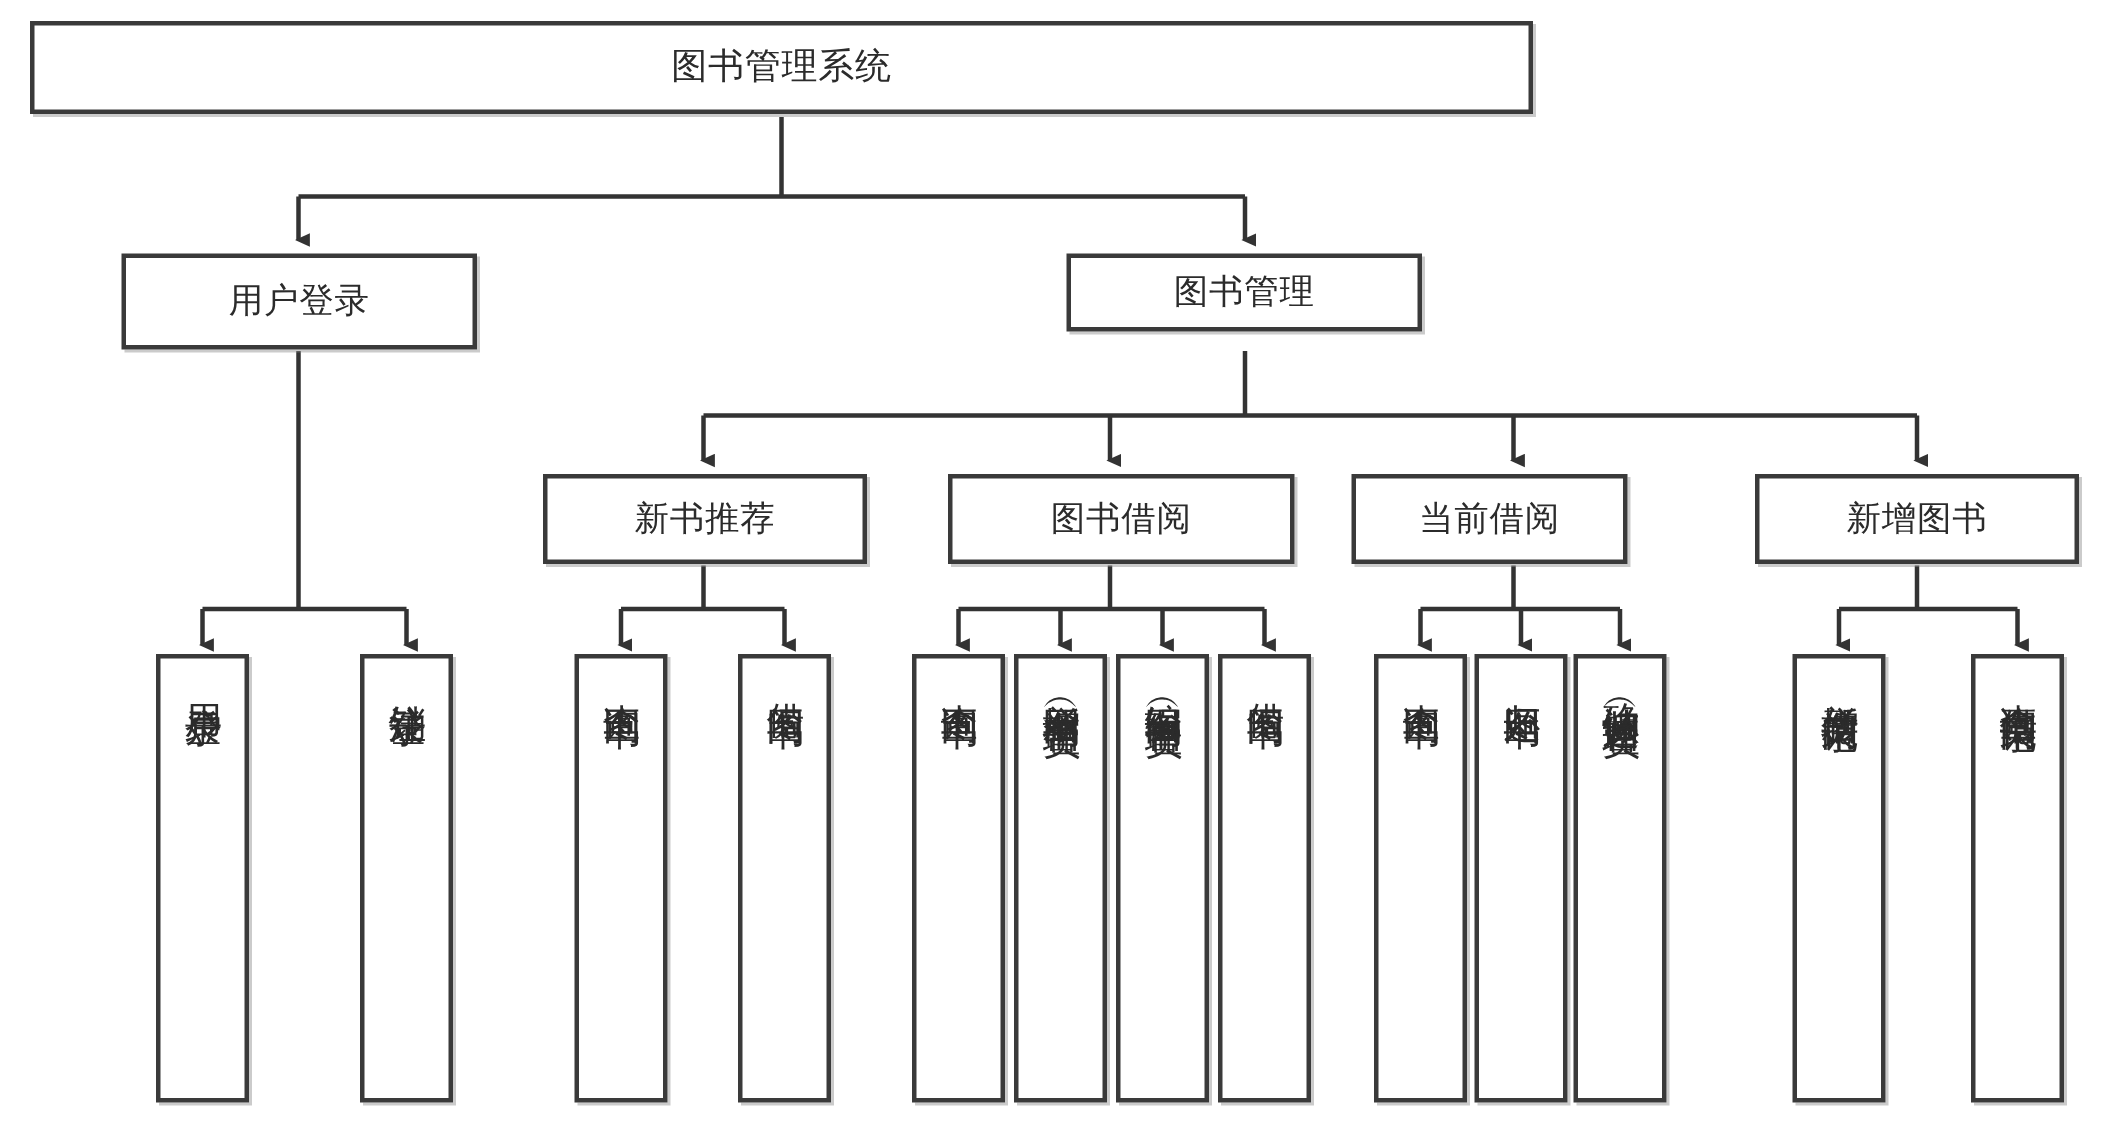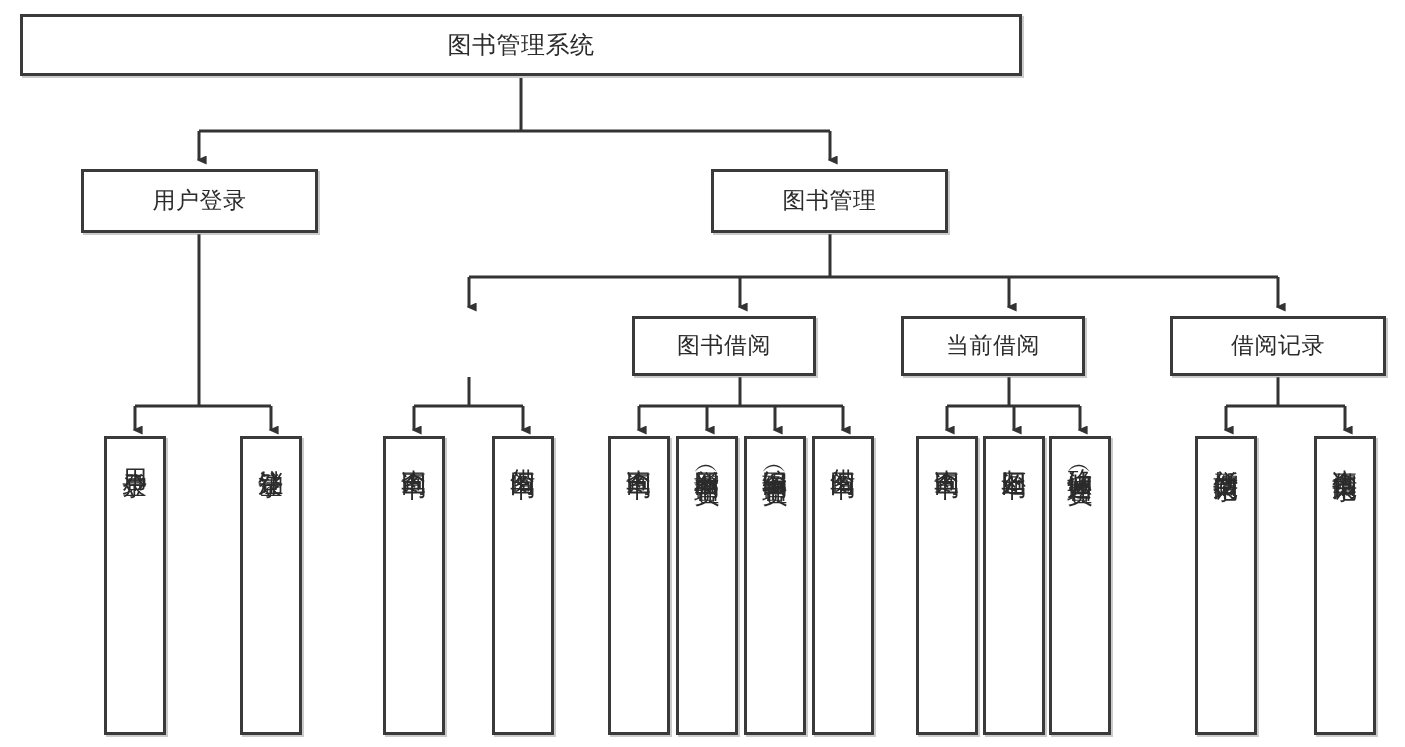--- a/index.html
+++ b/index.html
@@ -129,32 +129,35 @@
     </g>
   </svg>
 
   <div class="node horiz root" style="left:20px; top:14px; width:1002px; height:62px;">
     <span class="label">图书管理系统</span>
   </div>
 
   <div class="node horiz" style="left:81px; top:169px; width:237px; height:64px;">
     <span class="label">用户登录</span>
   </div>
-  <div class="node horiz" style="left:711px; top:169px; width:237px; height:64px;">
+  <div class="node horiz" style="left:711px; top:169px; width:237px; height:52px;">
     <span class="label">图书管理</span>
   </div>
 
-  <div class="node horiz" style="left:632px; top:316px; width:184px; height:60px;">
+  <div class="node horiz" style="left:362px; top:316px; width:216px; height:60px;">
+    <span class="label">新书推荐</span>
+  </div>
+  <div class="node horiz" style="left:632px; top:316px; width:231px; height:60px;">
     <span class="label">图书借阅</span>
   </div>
   <div class="node horiz" style="left:901px; top:316px; width:184px; height:60px;">
     <span class="label">当前借阅</span>
   </div>
   <div class="node horiz" style="left:1170px; top:316px; width:216px; height:60px;">
-    <span class="label">借阅记录</span>
+    <span class="label">新增图书</span>
   </div>
 
   <div class="node vert" style="left:104px; top:436px; width:62px; height:299px;">
     <span class="label">用户登录</span>
   </div>
   <div class="node vert" style="left:240px; top:436px; width:62px; height:299px;">
     <span class="label">注销登录</span>
   </div>
 
   <div class="node vert" style="left:383px; top:436px; width:62px; height:299px;">

